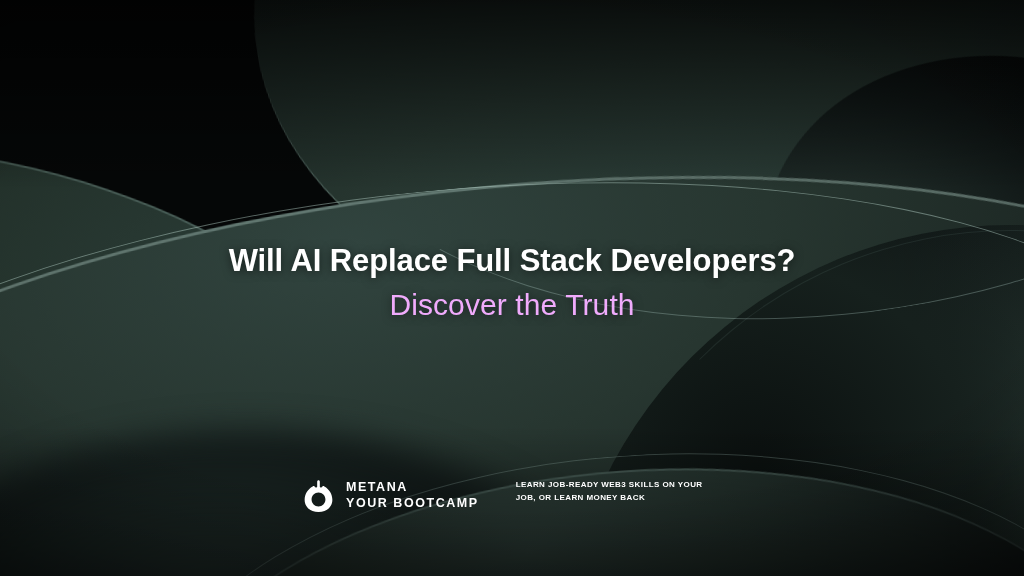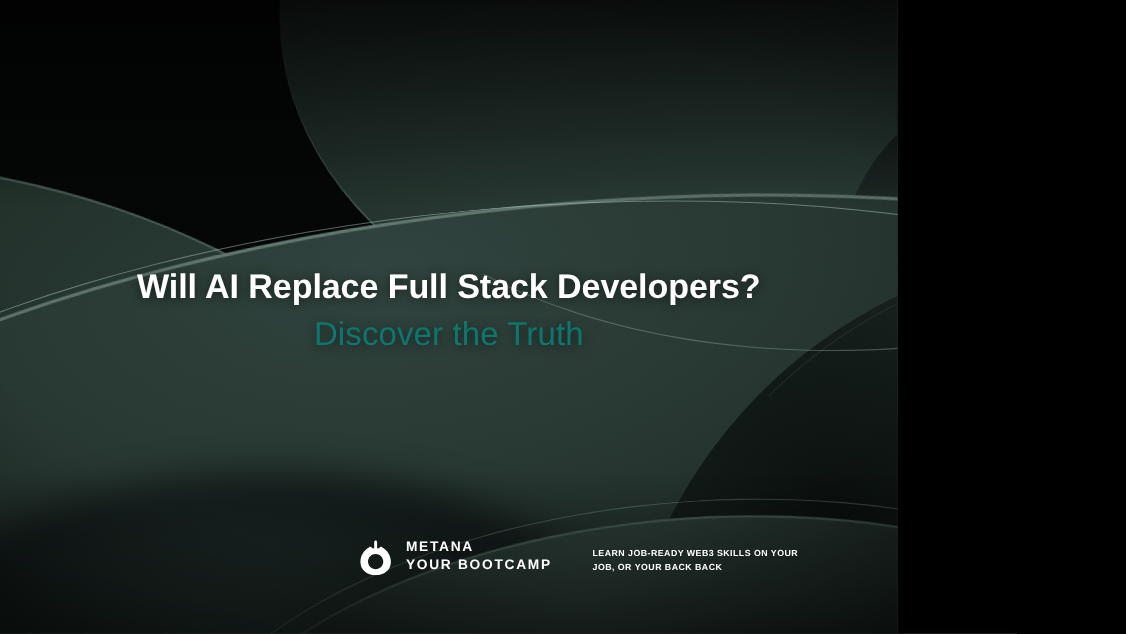--- a/index.html
+++ b/index.html
@@ -6,21 +6,21 @@
     margin: 0;
     padding: 0;
     background: #000;
   }
   body {
     font-family: "Liberation Sans", sans-serif;
   }
 
   #slide {
     position: relative;
-    width: 816px;
+    width: 1024px;
     height: 576px;
     overflow: hidden;
     background: #050707;
   }
 
   
   .bg-layer {
     position: absolute;
     inset: 0;
     overflow: hidden;
@@ -262,36 +262,36 @@
     font-family: "Liberation Sans", sans-serif;
     font-size: 31px;
     font-weight: bold;
     letter-spacing: -0.1px;
     line-height: 1.18;
     text-shadow: 0 1px 10px rgba(0,0,0,0.55);
   }
 
   .subhead {
     margin: 7px 0 0 0;
-    color: #0f766e;
+    color: #f0abfc;
     font-family: "Liberation Sans", sans-serif;
     font-size: 30px;
     font-weight: normal;
     letter-spacing: 0.1px;
     line-height: 1.18;
     text-shadow: 0 1px 10px rgba(0,0,0,0.5);
   }
 
   
   .footer {
     position: absolute;
-    left: 325px;
+    left: 302px;
     top: 477px;
     display: flex;
-    align-items: flex-end;
+    align-items: flex-start;
   }
 
   .brand {
     display: flex;
     align-items: center;
     gap: 11px;
   }
 
   .brand-mark {
     width: 33px;
@@ -312,21 +312,21 @@
     color: #ffffff;
     font-family: "Liberation Sans", sans-serif;
     font-size: 12.5px;
     font-weight: bold;
     letter-spacing: 1.55px;
     white-space: nowrap;
   }
 
   .tagline {
     margin-left: 37px;
-    margin-top: 20px;
+    margin-top: 2px;
     max-width: 215px;
   }
 
   .tagline-line {
     color: #ffffff;
     font-family: "Liberation Sans", sans-serif;
     font-size: 8px;
     font-weight: bold;
     letter-spacing: 0.42px;
     line-height: 1.62;
@@ -388,18 +388,18 @@
         </svg>
 
         <div class="brand-words">
           <span class="brand-line">METANA</span>
           <span class="brand-line">YOUR BOOTCAMP</span>
         </div>
       </div>
 
       <div class="tagline">
         <div class="tagline-line">LEARN JOB-READY WEB3 SKILLS ON YOUR</div>
-        <div class="tagline-line">JOB, OR YOUR BACK BACK</div>
+        <div class="tagline-line">JOB, OR LEARN MONEY BACK</div>
       </div>
 
     </div>
   </div>
 </div>
 
 </body></html>

